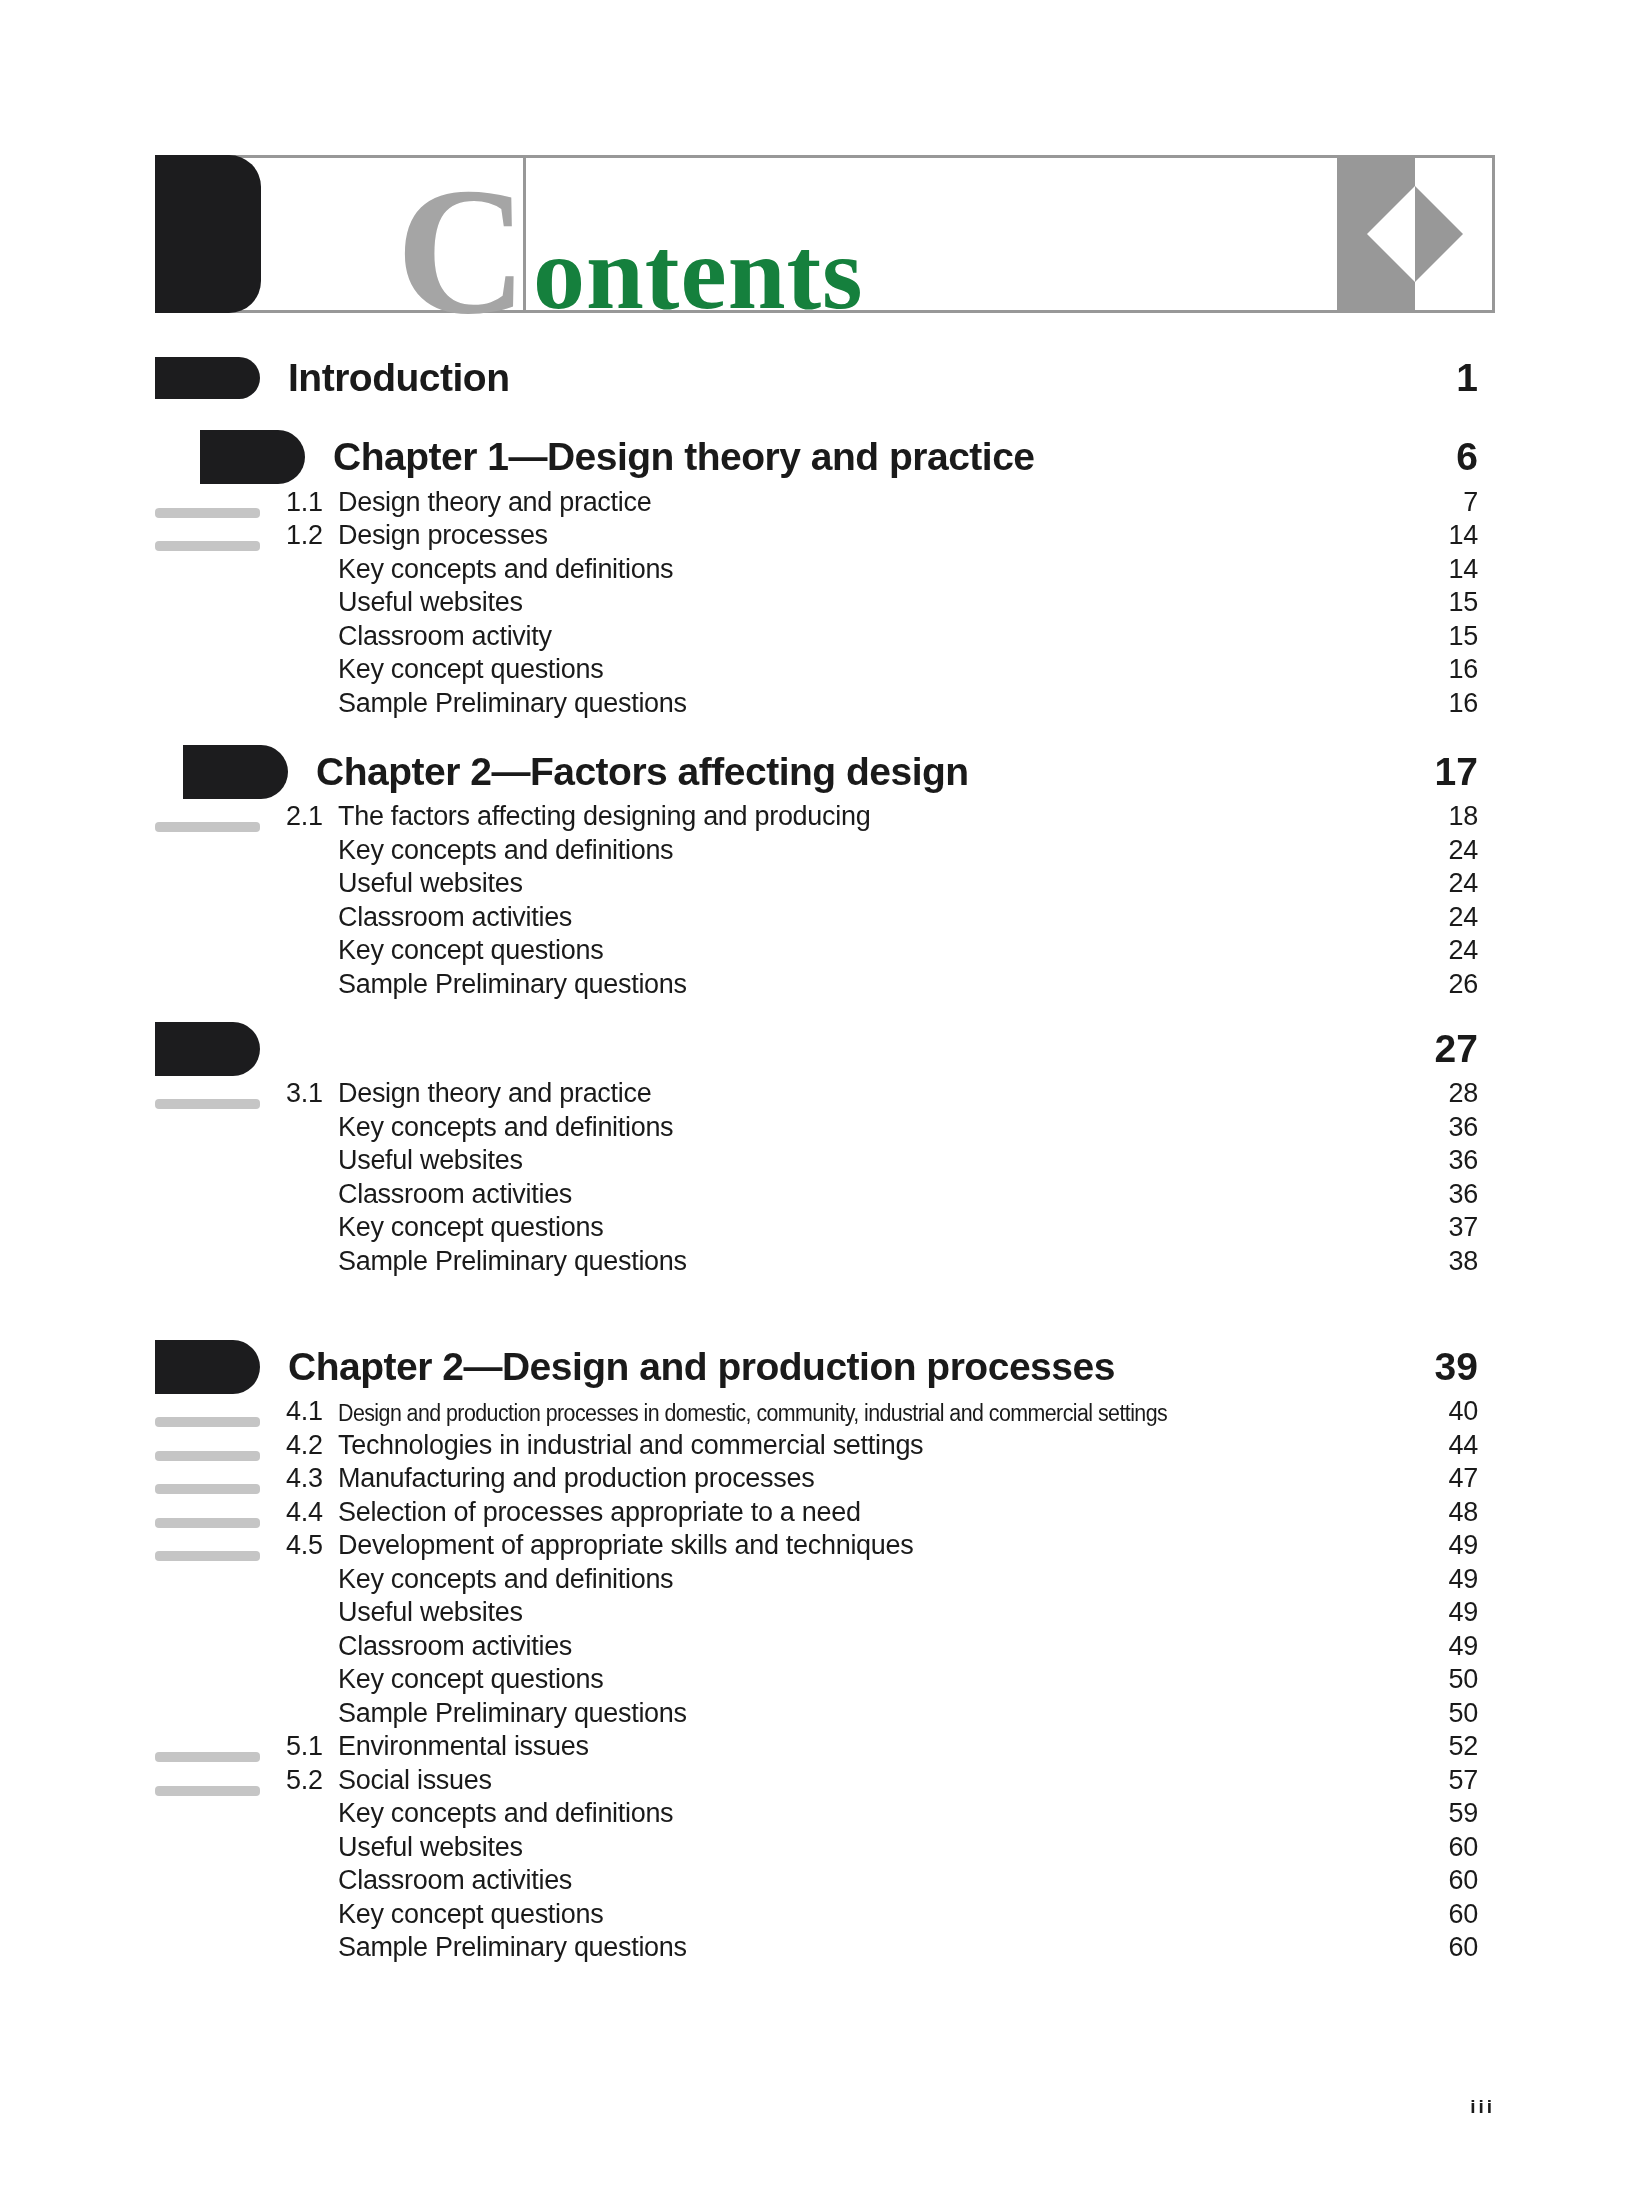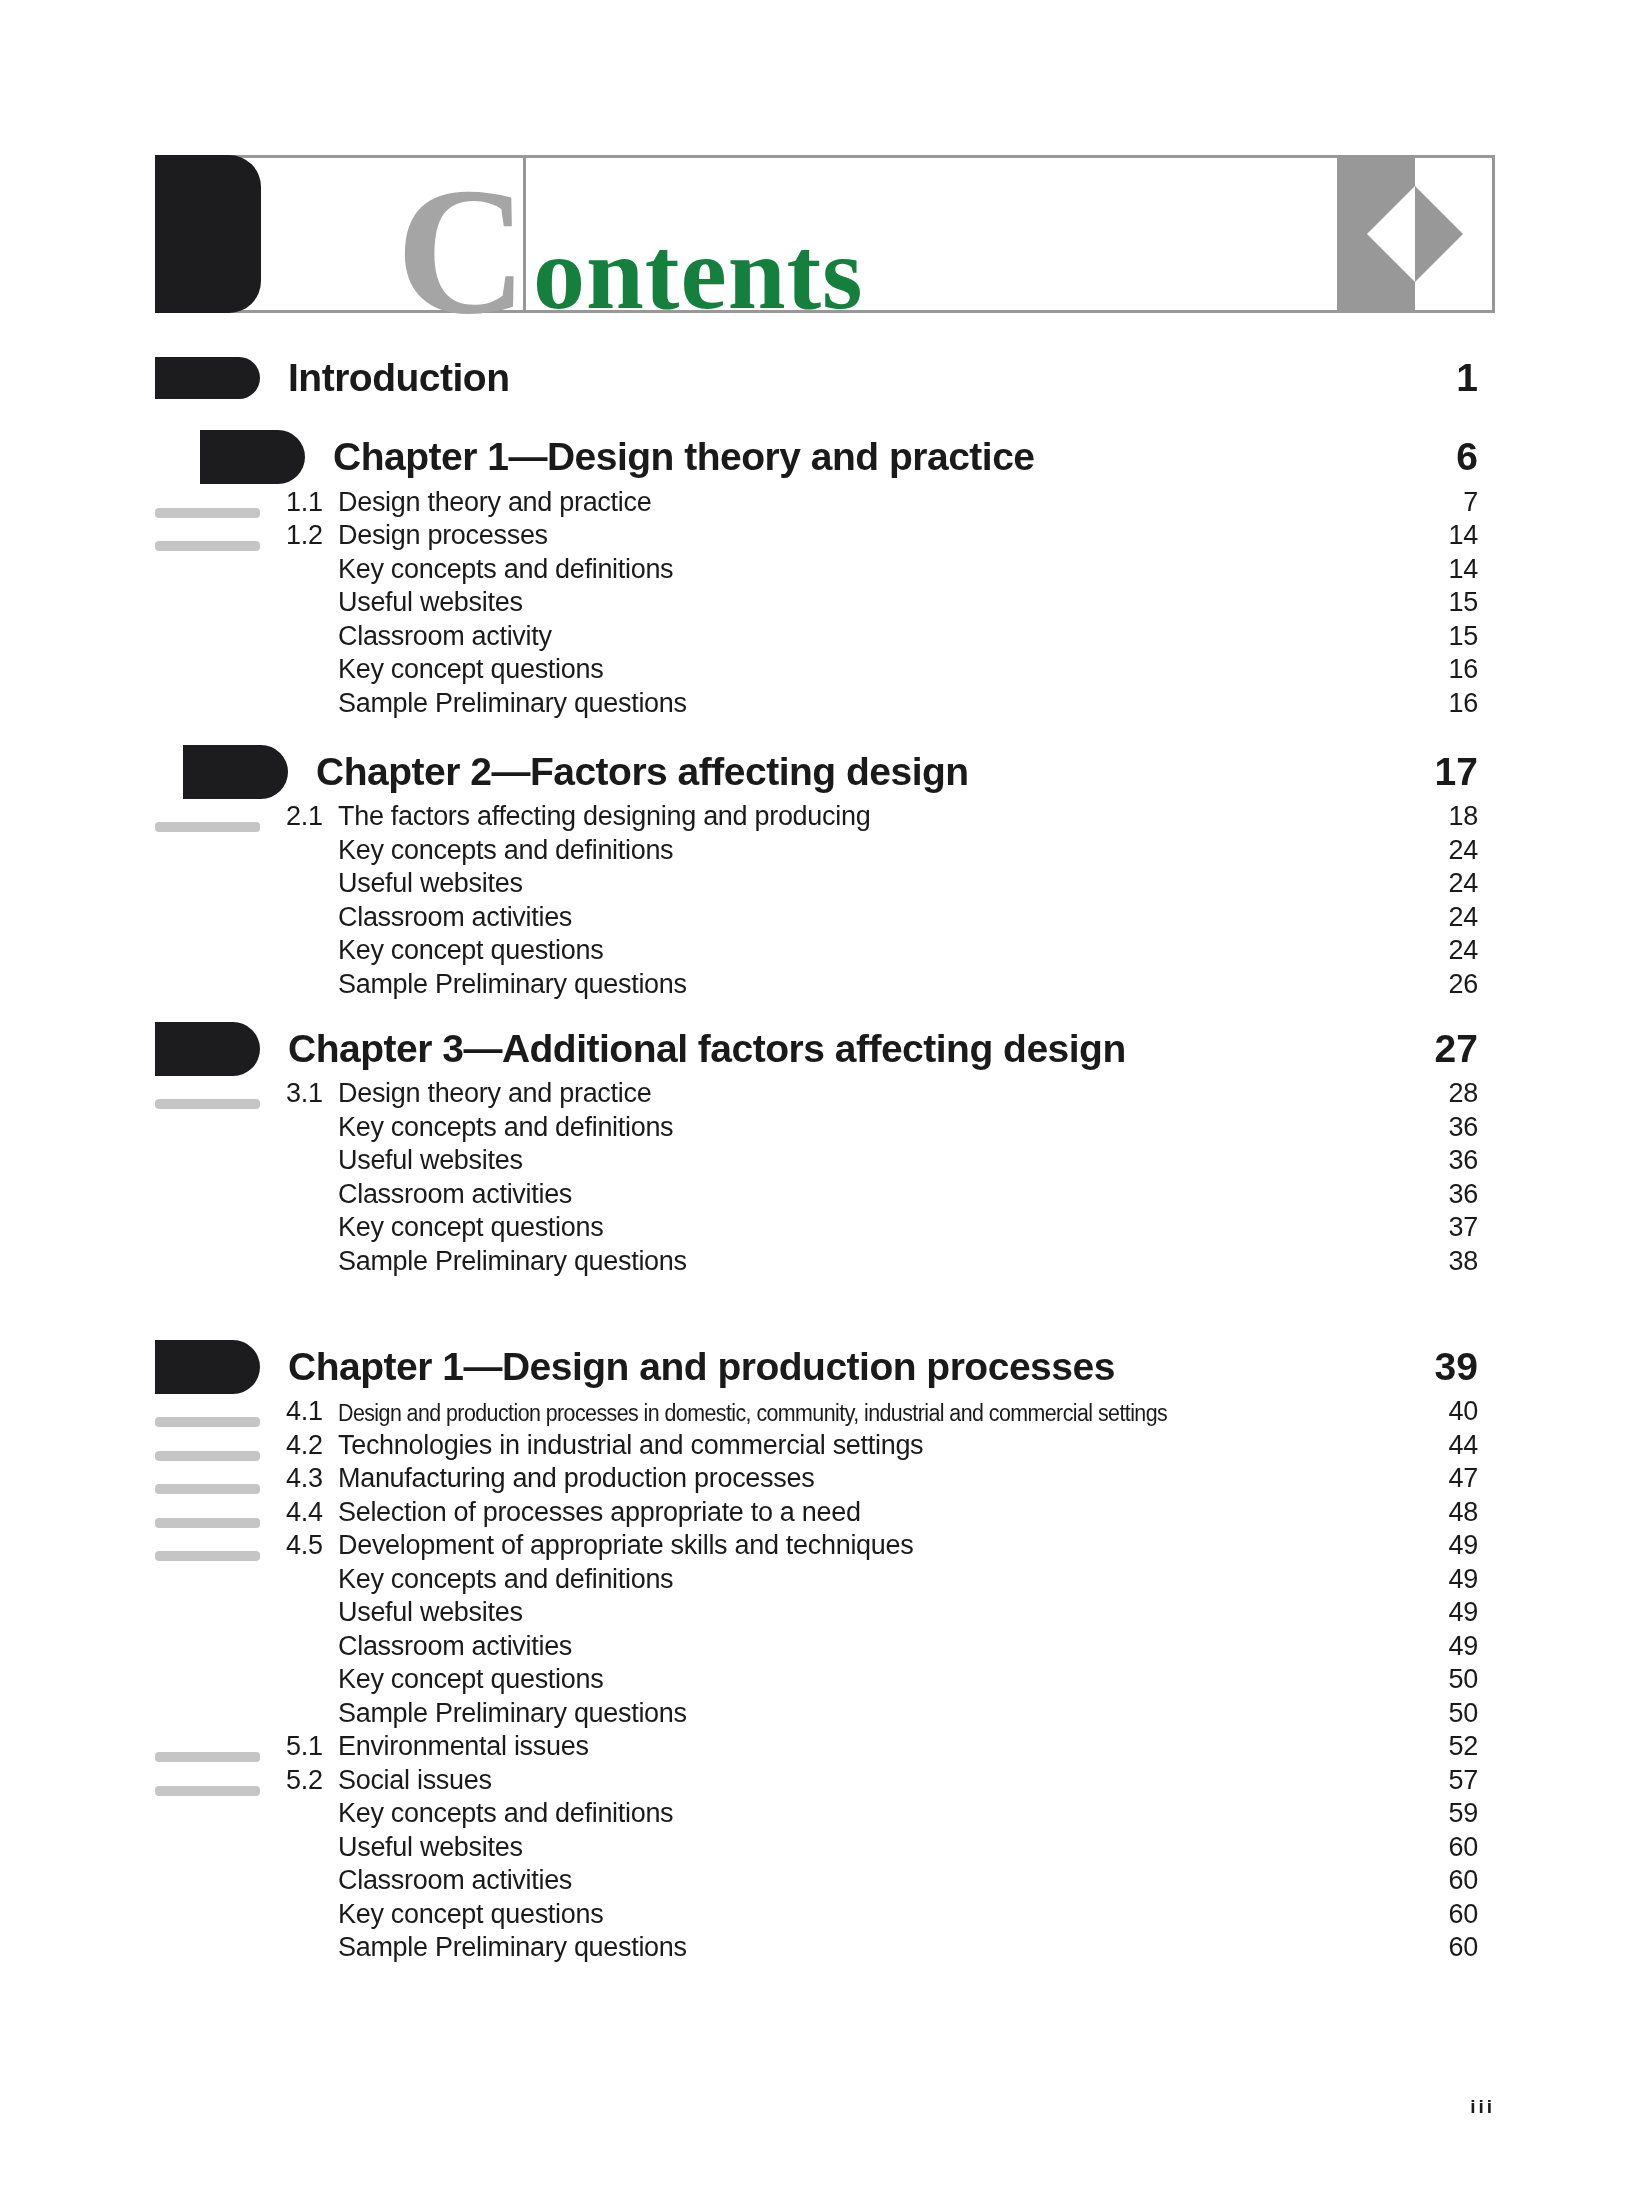--- a/index.html
+++ b/index.html
@@ -183,21 +183,20 @@
       </div>
     <div class="s-row">
         <span class="s-rail"></span>
         <span class="s-num"></span>
         <span class="s-title">Sample Preliminary questions</span>
         <span class="s-page">26</span>
       </div>
 
     <div class="h-row gap-ch3">
         <span class="h-rail"></span>
-        <span class="h-title">Chapter 3—Additional factors affecting design</span>
         <span class="h-page">27</span>
       </div>
     <div class="s-row">
         <span class="s-rail bar"></span>
         <span class="s-num">3.1</span>
         <span class="s-title">Design theory and practice</span>
         <span class="s-page">28</span>
       </div>
     <div class="s-row">
         <span class="s-rail"></span>
@@ -225,21 +224,21 @@
       </div>
     <div class="s-row">
         <span class="s-rail"></span>
         <span class="s-num"></span>
         <span class="s-title">Sample Preliminary questions</span>
         <span class="s-page">38</span>
       </div>
 
     <div class="h-row gap-ch4">
         <span class="h-rail"></span>
-        <span class="h-title">Chapter 1—Design and production processes</span>
+        <span class="h-title">Chapter 2—Design and production processes</span>
         <span class="h-page">39</span>
       </div>
     <div class="s-row">
         <span class="s-rail bar"></span>
         <span class="s-num">4.1</span>
         <span class="s-title compact">Design and production processes in domestic, community, industrial and commercial settings</span>
         <span class="s-page">40</span>
       </div>
     <div class="s-row">
         <span class="s-rail bar"></span>

